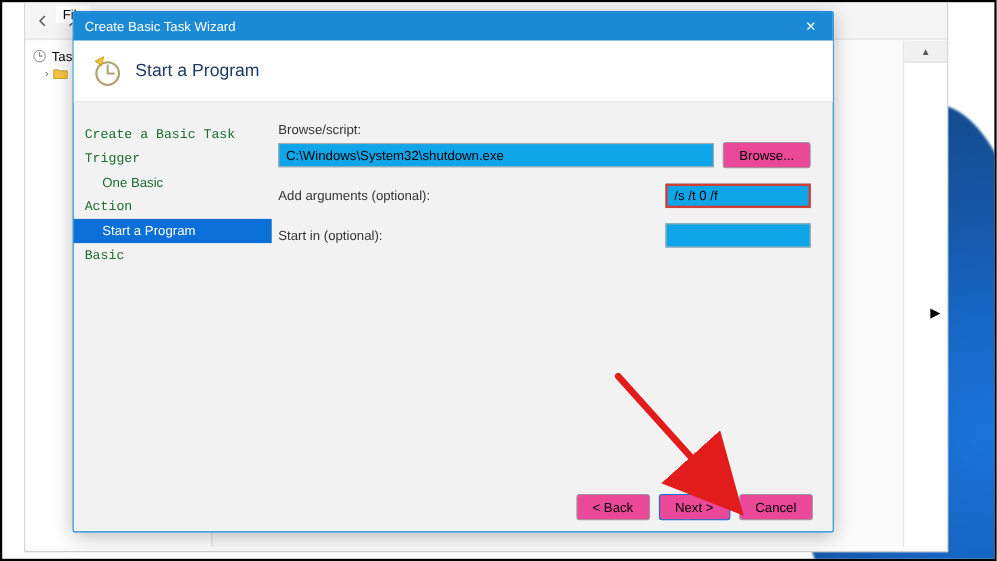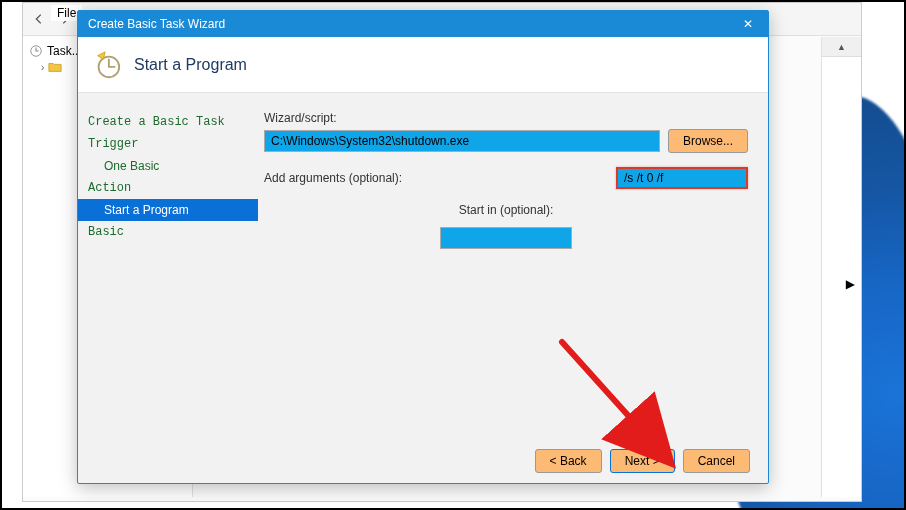--- a/index.html
+++ b/index.html
@@ -104,21 +104,21 @@
     .bg-arrow-right {
       position:absolute;
       right:6px;
       top:240px;
       font-size:12px;
     }
 
     
     .wizard {
       position: absolute;
-      left: 75px;
+      left: 64px;
       top: 8px;
       width: 692px;
       height: 474px;
       background: #f2f2f2;
       border: 1px solid #1a8ad6;
       border-radius: 2px;
       z-index: 10;
       display: flex;
       flex-direction: column;
       box-shadow: 0 4px 18px rgba(0,0,0,0.25);
@@ -202,21 +202,21 @@
       border: 1px solid #aaa;
       background: #0ea5e9;
       padding: 2px 6px;
       font-size: 12px;
       font-family: inherit;
     }
     .program-input { flex: 1; }
     .btn {
       height: 24px;
       padding: 0 14px;
-      background: #fdba74;
+      background: #ec4899;
       border: 1px solid #999;
       border-radius: 3px;
       font-size: 12px;
       cursor: pointer;
     }
 
     .args-row {
       display: flex;
       align-items: center;
       margin-top: 14px;
@@ -227,21 +227,20 @@
       width: 132px;
       border: 2px solid #d93a2a;
       box-shadow: 0 0 2px rgba(217,58,42,0.4);
       margin-left: 36px;
     }
     .startin-row {
       display: flex;
       align-items: center;
       margin-top: 14px;
       gap: 10px;
-      flex-direction: column;
     }
     .startin-row label { flex: 1; }
     .startin-input { width: 132px; }
 
     .button-row {
       height: 44px;
       display: flex;
       align-items: center;
       justify-content: flex-end;
       gap: 8px;
@@ -344,21 +343,21 @@
       <div class="side-steps">
         <div class="step-heading">Create a Basic Task</div>
         <div class="step-heading">Trigger</div>
         <div class="step-sub">One Basic</div>
         <div class="step-heading">Action</div>
         <div class="step-sub step-selected">Start a Program</div>
         <div class="step-heading">Basic</div>
       </div>
 
       <div class="form-area">
-        <div class="form-label">Wizard/script:</div>
+        <div class="form-label">Browse/script:</div>
         <div class="program-row">
           <input type="text" class="text-input program-input" value="C:\Windows\System32\shutdown.exe" style="">
           <button class="btn">Browse...</button>
         </div>
 
         <div class="args-row">
           <label>Add arguments (optional):</label>
           <input type="text" class="text-input args-input" value="/s /t 0 /f" style="">
         </div>
 

